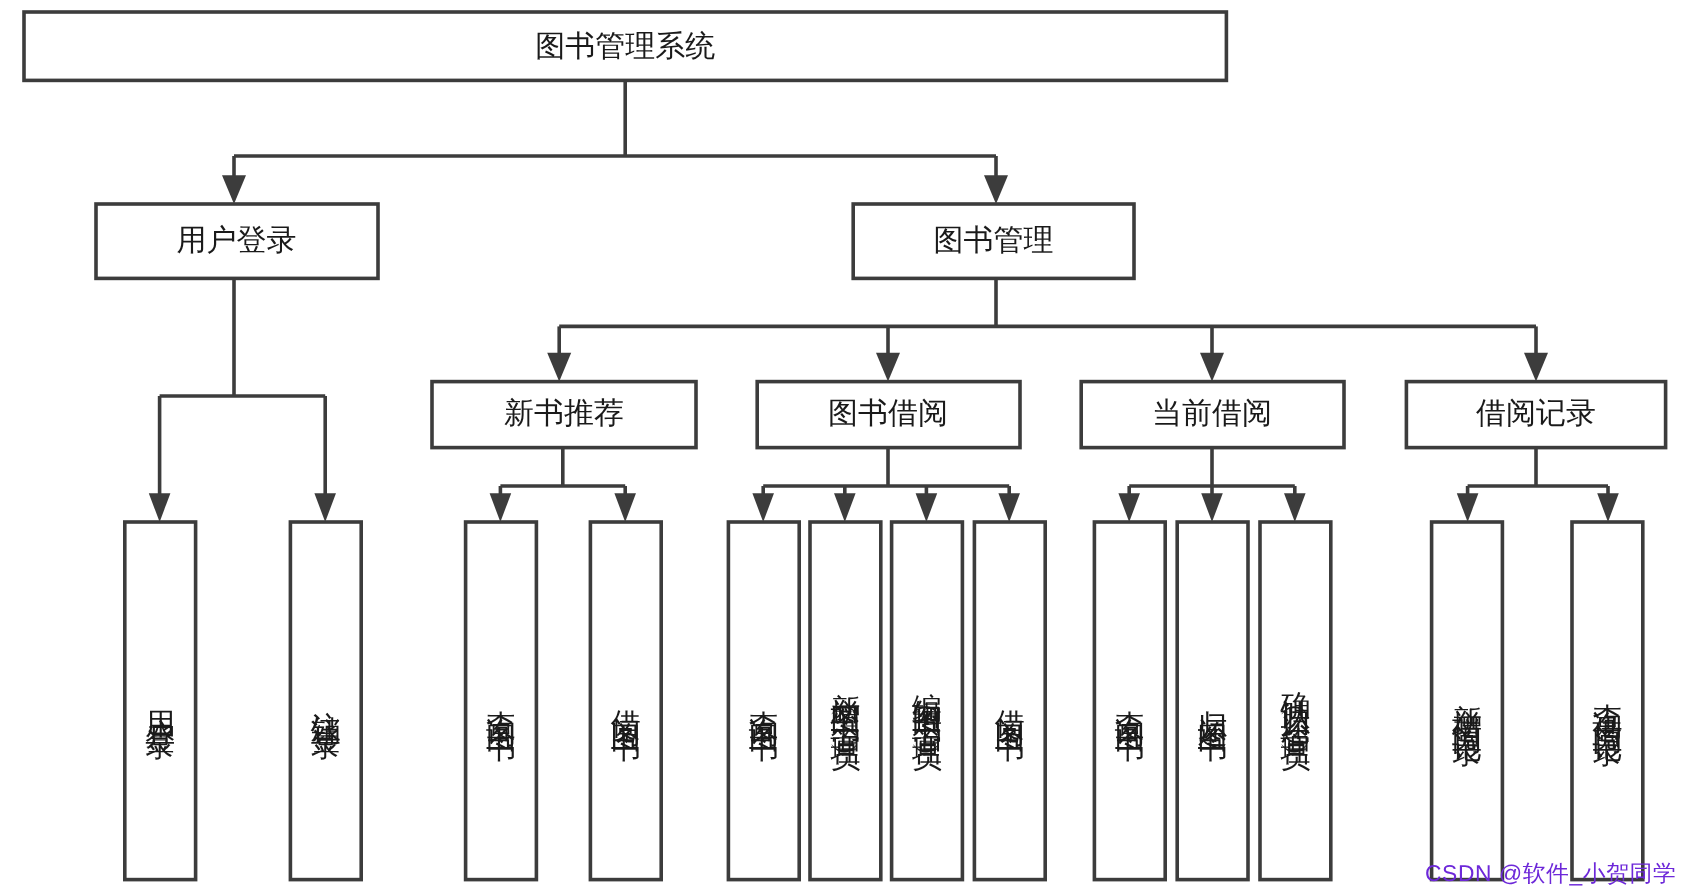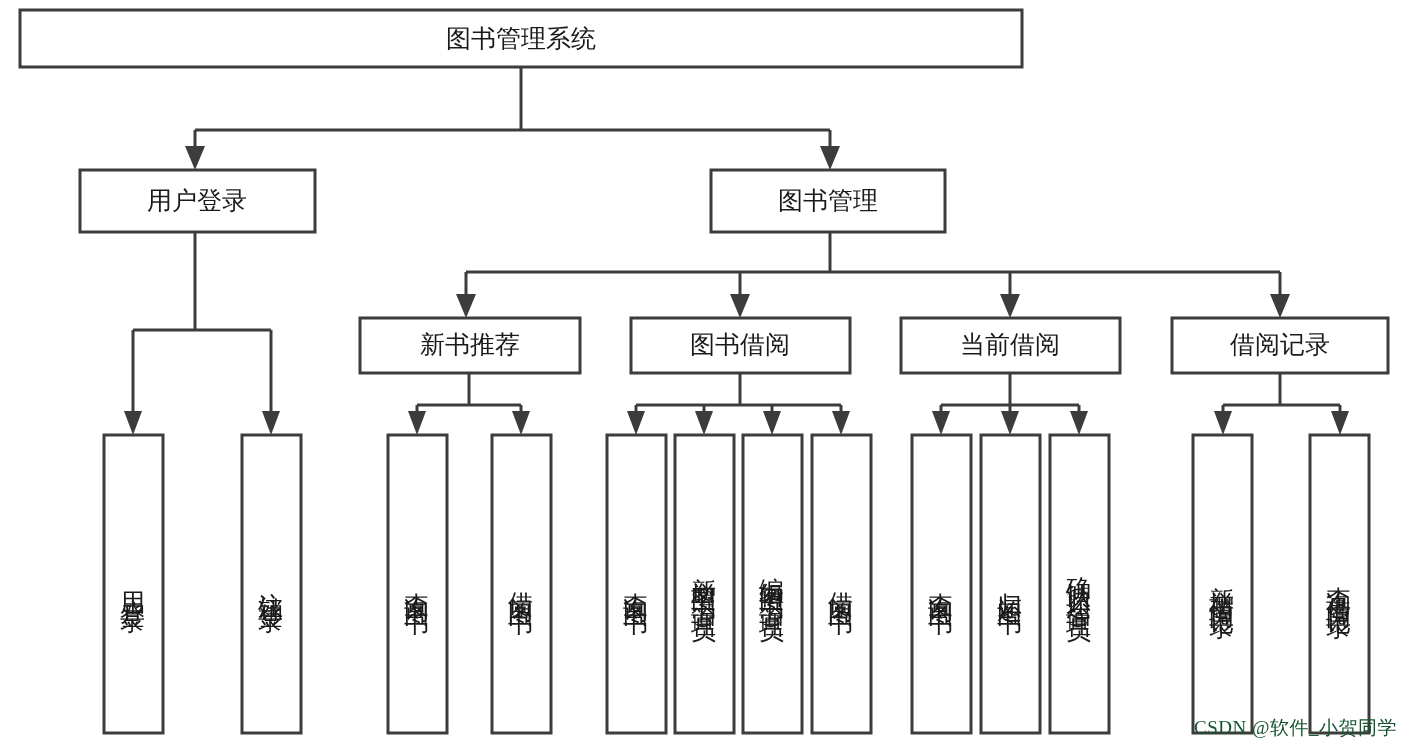--- a/index.html
+++ b/index.html
@@ -55,23 +55,23 @@
     fill: #1a1a1a;
     writing-mode: vertical-rl;
     text-orientation: upright;
     text-anchor: middle;
     letter-spacing: 6px;
   }
   .watermark {
     position: absolute;
     right: 8px;
     bottom: 6px;
-    font-family: Liberation Serif, serif;
+    font-family: Liberation Sans, sans-serif;
     font-size: 19px;
-    color: #14532d;
+    color: #6d28d9;
     white-space: nowrap;
     pointer-events: none;
     letter-spacing: 0.5px;
   }
 </style>
 </head>
 <body>
 
 <div id="diagram-root">
   <svg class="flow" viewBox="0 0 1405 747" xmlns="http://www.w3.org/2000/svg">

